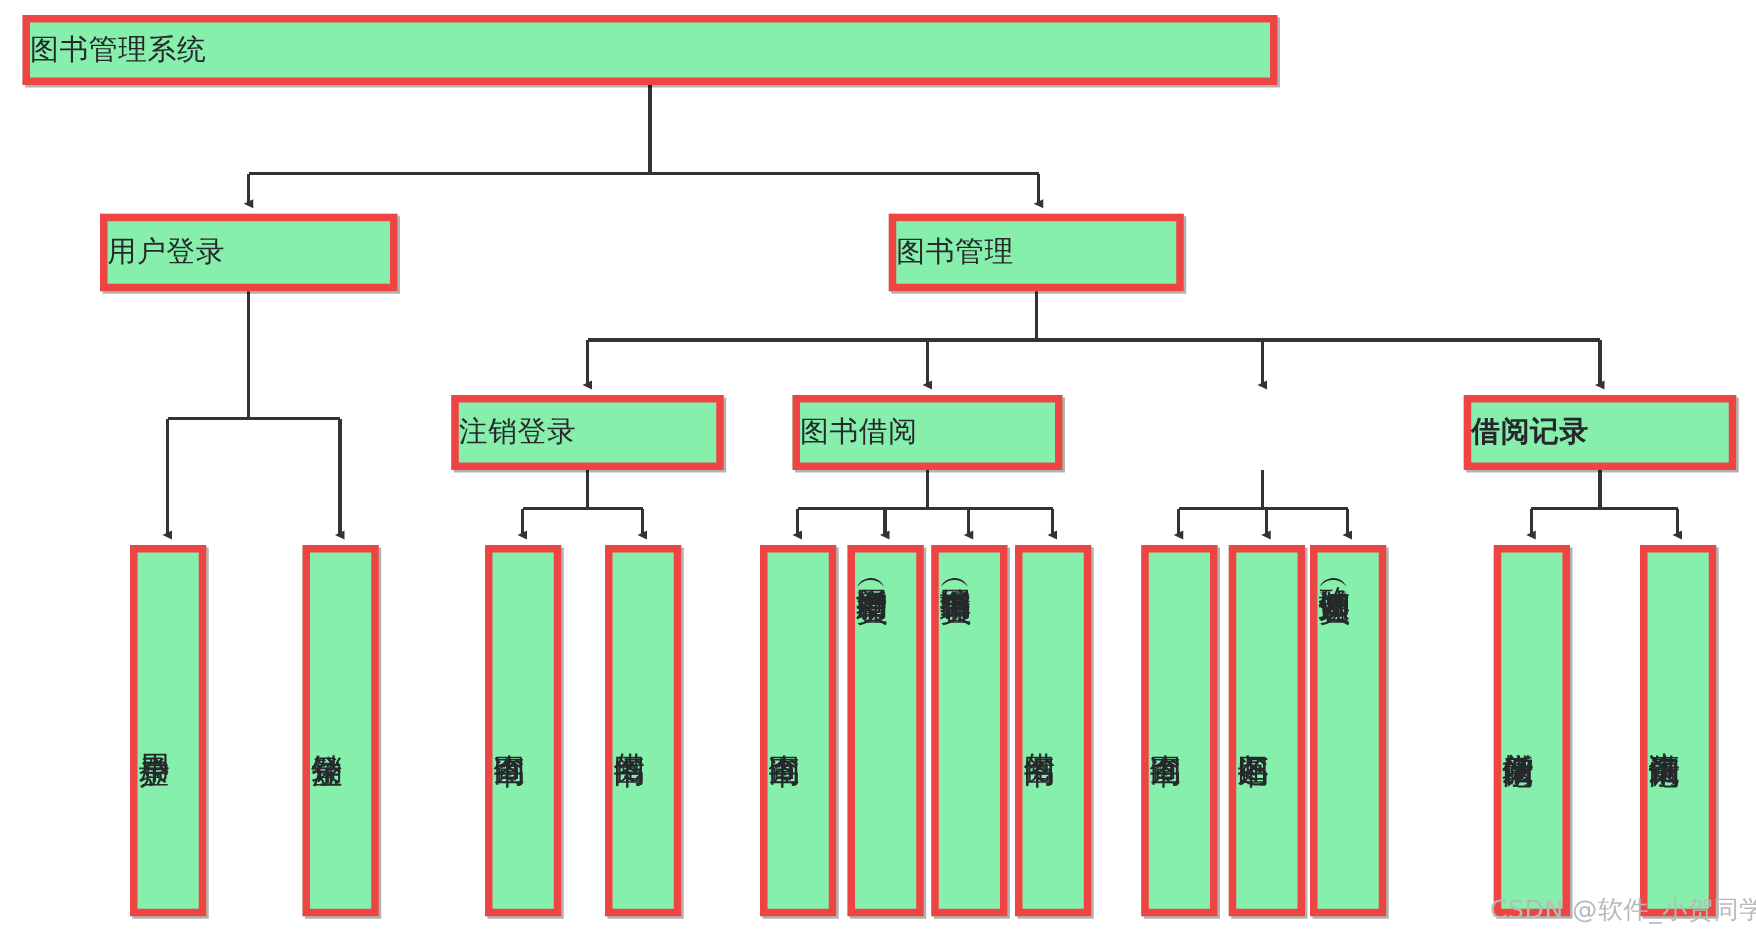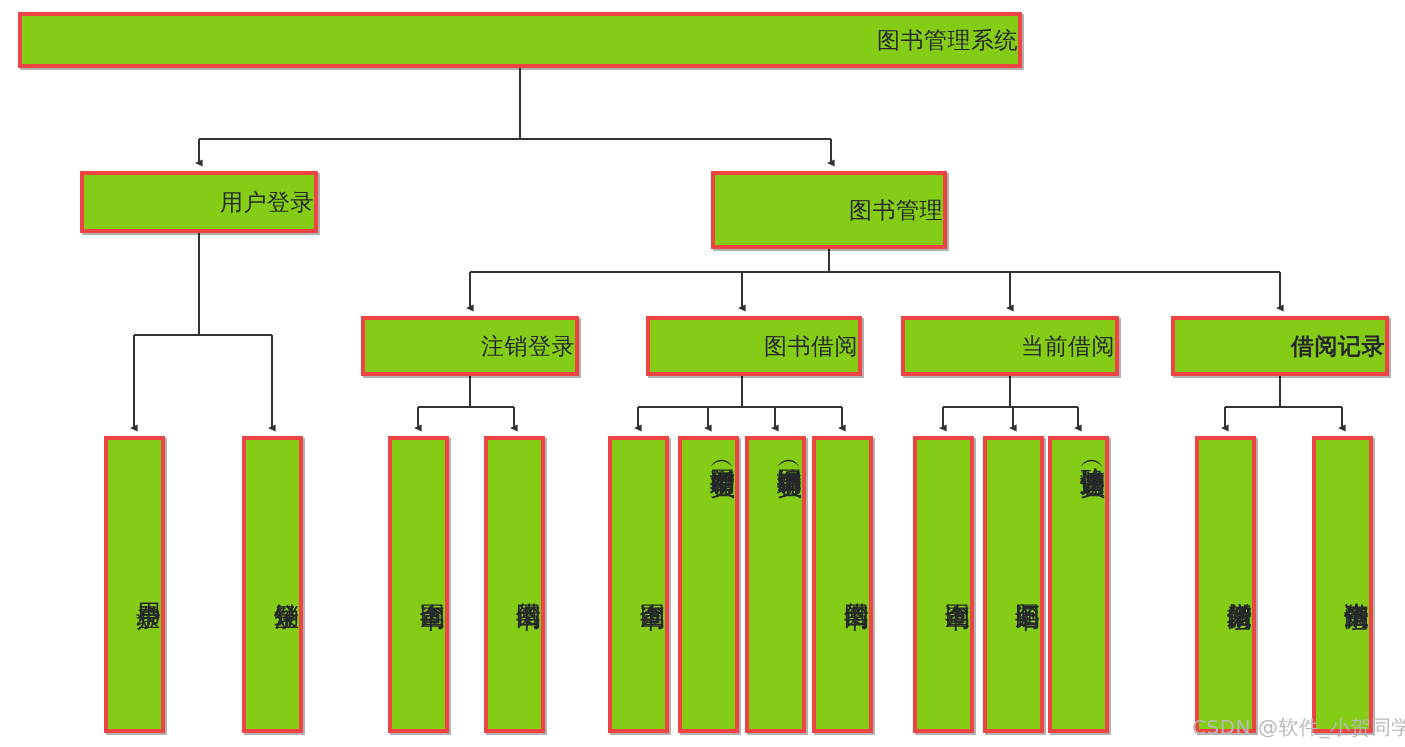--- a/index.html
+++ b/index.html
@@ -21,26 +21,26 @@
     position: absolute;
     left: 0;
     top: 0;
     width: 1405px;
     height: 747px;
     pointer-events: none;
   }
   .node {
     position: absolute;
     box-sizing: border-box;
-    border: 4px solid #ef4444;
-    background: #84cc16;
+    border: 6px solid #ef4444;
+    background: #86efac;
     box-shadow: 2px 2px 0 rgba(0,0,0,0.30);
     display: flex;
     align-items: center;
-    justify-content: flex-end;
+    justify-content: flex-start;
     color: #26282b;
   }
   .node .label {
     display: block;
     text-align: center;
     line-height: 1.25;
     white-space: nowrap;
   }
   .node.horiz .label {
     font-size: 23px;
@@ -125,32 +125,29 @@
     </g>
   </svg>
 
   <div class="node horiz" id="n-root" style="left:18px; top:12px; width:1004px; height:56px;">
     <span class="label">图书管理系统</span>
   </div>
 
   <div class="node horiz" style="left:80px; top:171px; width:238px; height:62px;">
     <span class="label">用户登录</span>
   </div>
-  <div class="node horiz" style="left:711px; top:171px; width:236px; height:78px;padding-left:22px;">
+  <div class="node horiz" style="left:711px; top:171px; width:236px; height:62px;">
     <span class="label">图书管理</span>
   </div>
 
   <div class="node horiz" style="left:361px; top:316px; width:218px; height:60px;">
     <span class="label">注销登录</span>
   </div>
-  <div class="node horiz" style="left:634px; top:316px; width:216px; height:60px;margin-left:12px;">
+  <div class="node horiz" style="left:634px; top:316px; width:216px; height:60px;">
     <span class="label">图书借阅</span>
-  </div>
-  <div class="node horiz" style="left:901px; top:316px; width:218px; height:60px;">
-    <span class="label">当前借阅</span>
   </div>
   <div class="node horiz" style="left:1171px; top:316px; width:218px; height:60px;font-weight:bold;">
     <span class="label">借阅记录</span>
   </div>
 
   <div class="node vert" style="left:104px; top:436px; width:61px; height:297px; align-items:center; padding-top:0;">
     <span class="label">用户登录</span>
   </div>
   <div class="node vert" style="left:242px; top:436px; width:61px; height:297px; align-items:center; padding-top:0;">
     <span class="label">注销登录</span>

